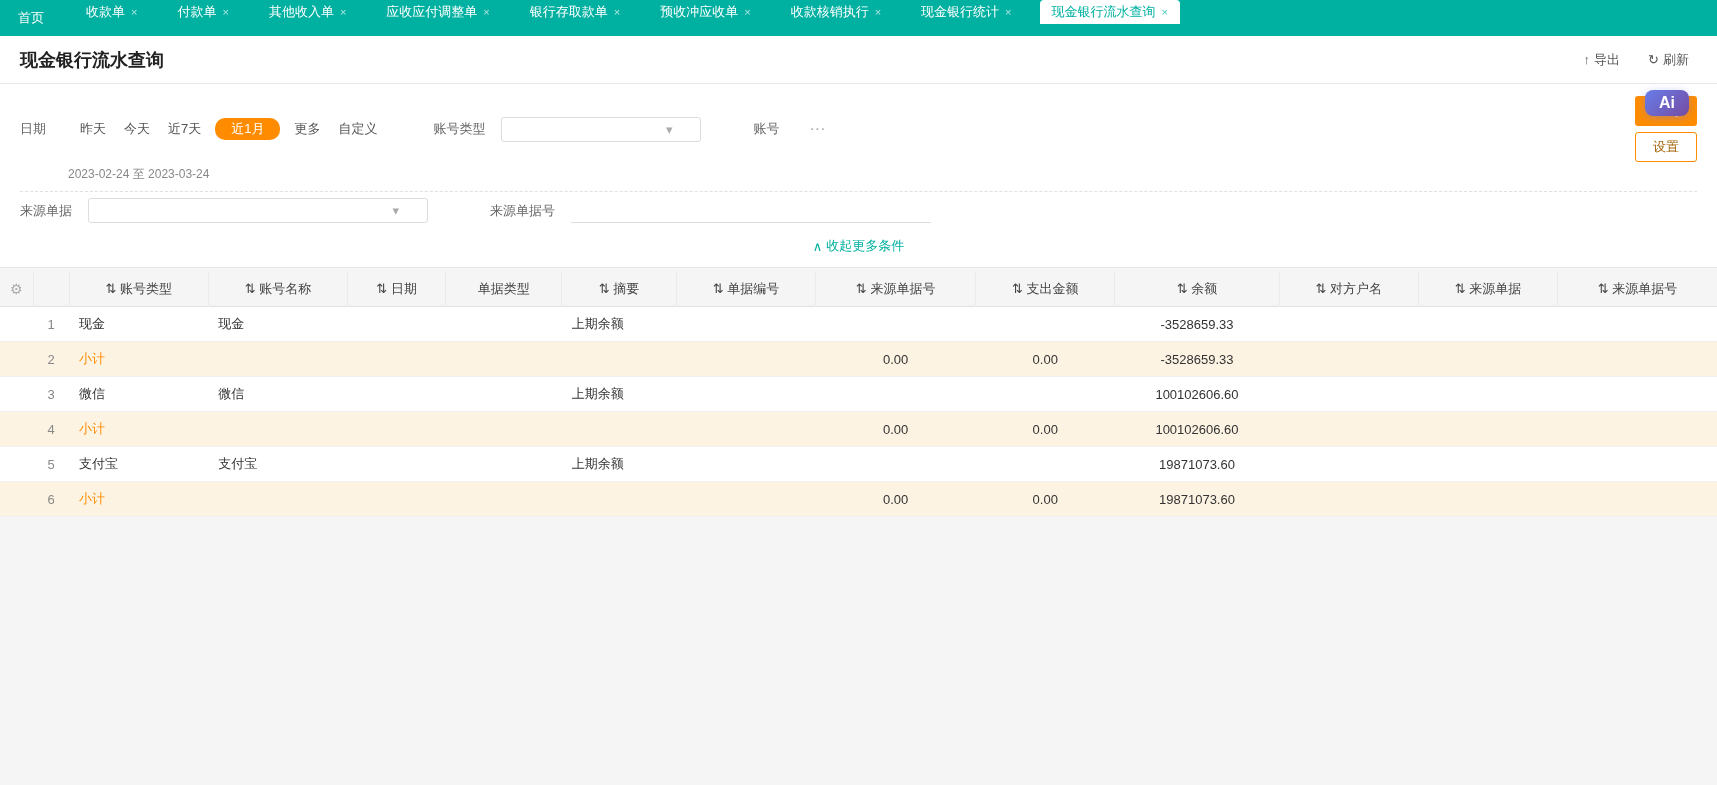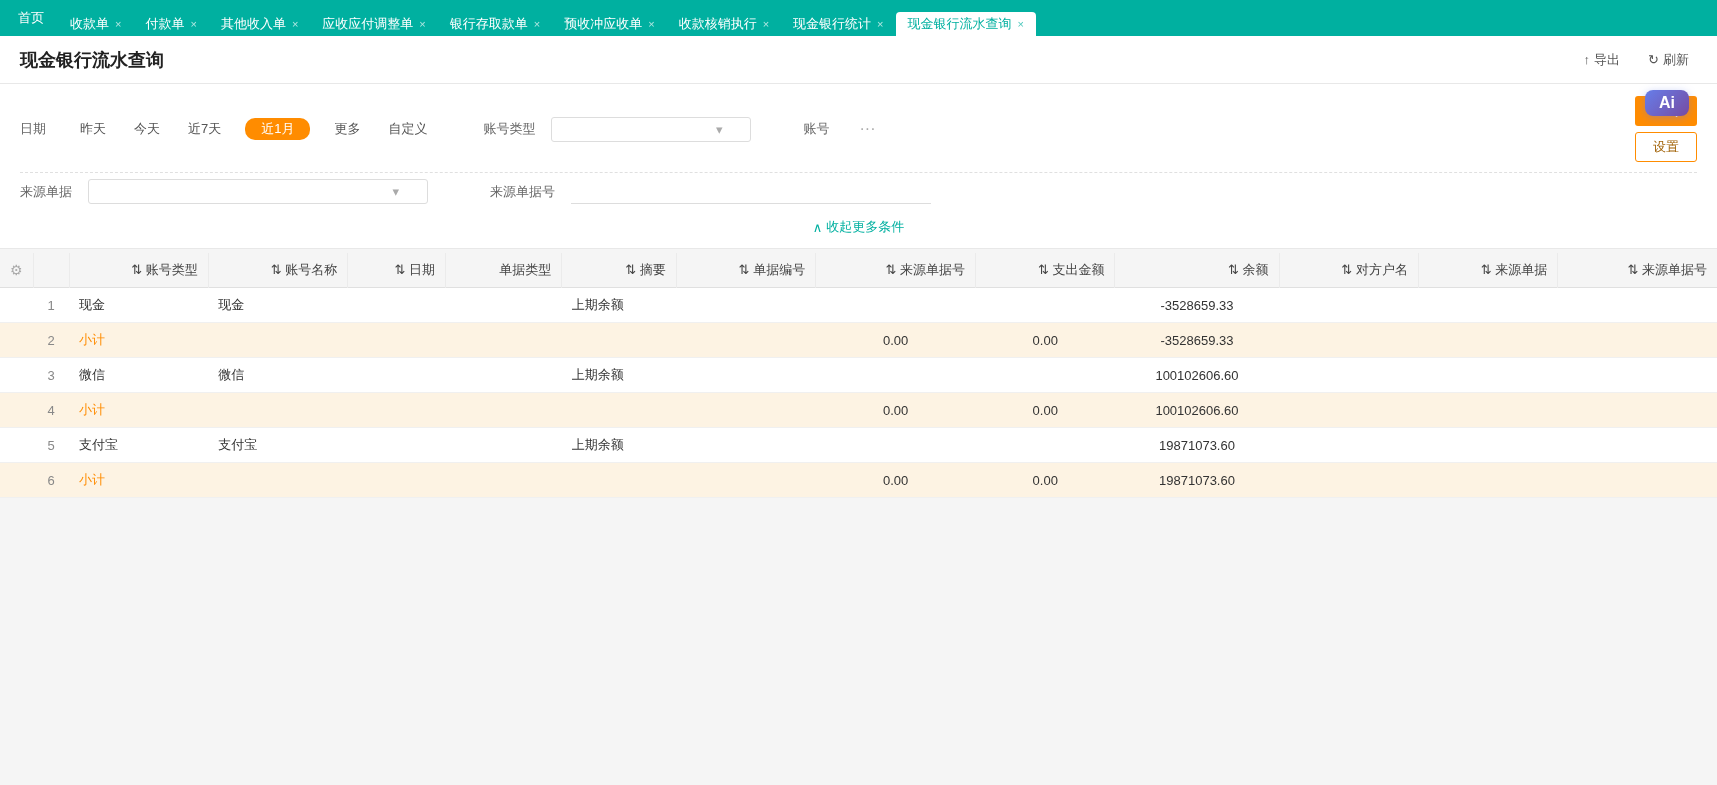--- a/index.html
+++ b/index.html
@@ -2,24 +2,25 @@
 <html><head>
   <meta charset="utf-8">
   <style>
     * { box-sizing: border-box; margin: 0; padding: 0; }
     body { font-family: 'Microsoft YaHei', Arial, sans-serif; font-size: 13px; background: #f5f5f5; color: #333; }
 
     
     .top-nav {
       background: #00b0a0;
       display: flex;
-      align-items: flex-end;
+      align-items: flex-start;
       height: 36px;
       padding: 0 4px;
       overflow: hidden;
+      gap: 16px;
     }
     .nav-item {
       color: #fff;
       padding: 0 12px;
       height: 24px;
       display: flex;
       align-items: center;
       cursor: pointer;
       white-space: nowrap;
       font-size: 13px;
@@ -87,21 +88,21 @@
       margin-bottom: 10px;
     }
     .filter-label {
       color: #666;
       font-size: 13px;
       min-width: 40px;
     }
     .date-shortcuts {
       display: flex;
       align-items: center;
-      gap: 20px;
+      gap: 10px;
     }
     .date-shortcut {
       color: #555;
       font-size: 13px;
       cursor: pointer;
       padding: 2px 4px;
     }
     .date-shortcut.active {
       background: #ff8c00;
       color: #fff;
@@ -194,21 +195,21 @@
       width: 100%;
       border-collapse: collapse;
       font-size: 13px;
     }
     thead tr {
       background: #f5f5f5;
       border-bottom: 1px solid #e0e0e0;
     }
     thead th {
       padding: 8px 10px;
-      text-align: right;
+      text-align: center;
       font-weight: 500;
       color: #444;
       white-space: nowrap;
       border-right: 1px solid #ebebeb;
       position: relative;
     }
     thead th:last-child { border-right: none; }
     tbody tr {
       border-bottom: 1px solid #f0f0f0;
     }
@@ -337,20 +338,23 @@
 
     <span class="filter-label">账号</span>
     <span class="more-dots">···</span>
 
     <div class="btn-group">
       <button class="query-btn">查询</button>
       <button class="settings-btn">设置</button>
     </div>
   </div>
 
+  <div style="margin-left:44px; margin-top:-6px; margin-bottom:8px;">
+    <span class="date-range">2023-02-24 至 2023-03-24</span>
+  </div>
 
   <hr class="filter-divider">
 
   <div class="filter-row">
     <span class="filter-label">来源单据</span>
     <div class="filter-select" style="min-width:340px;">
       <span></span>
       <span style="color:#aaa;">▾</span>
     </div>
     <span style="min-width:30px;"></span>

